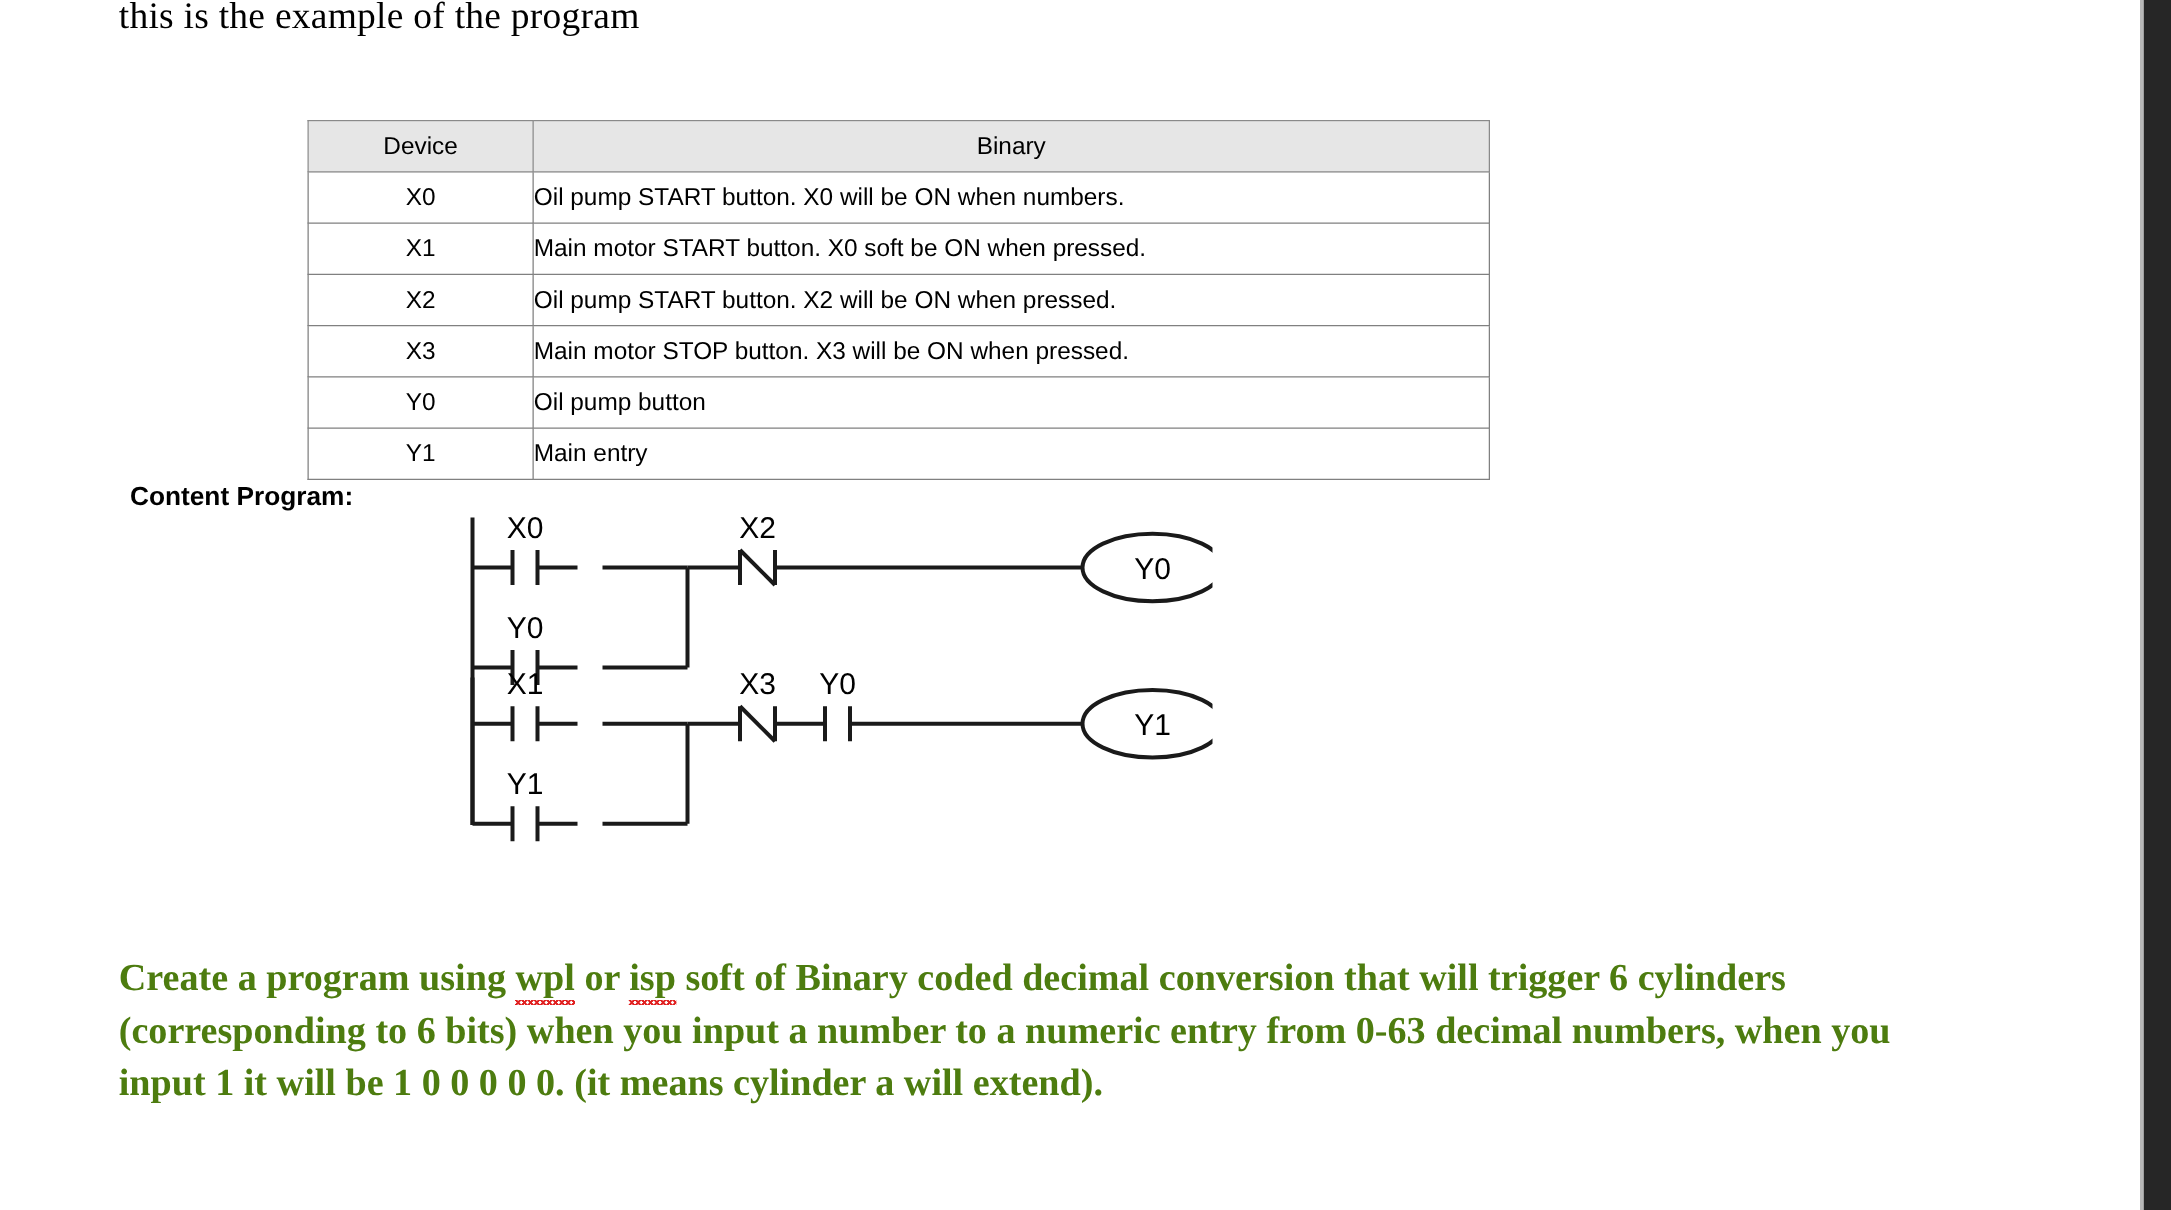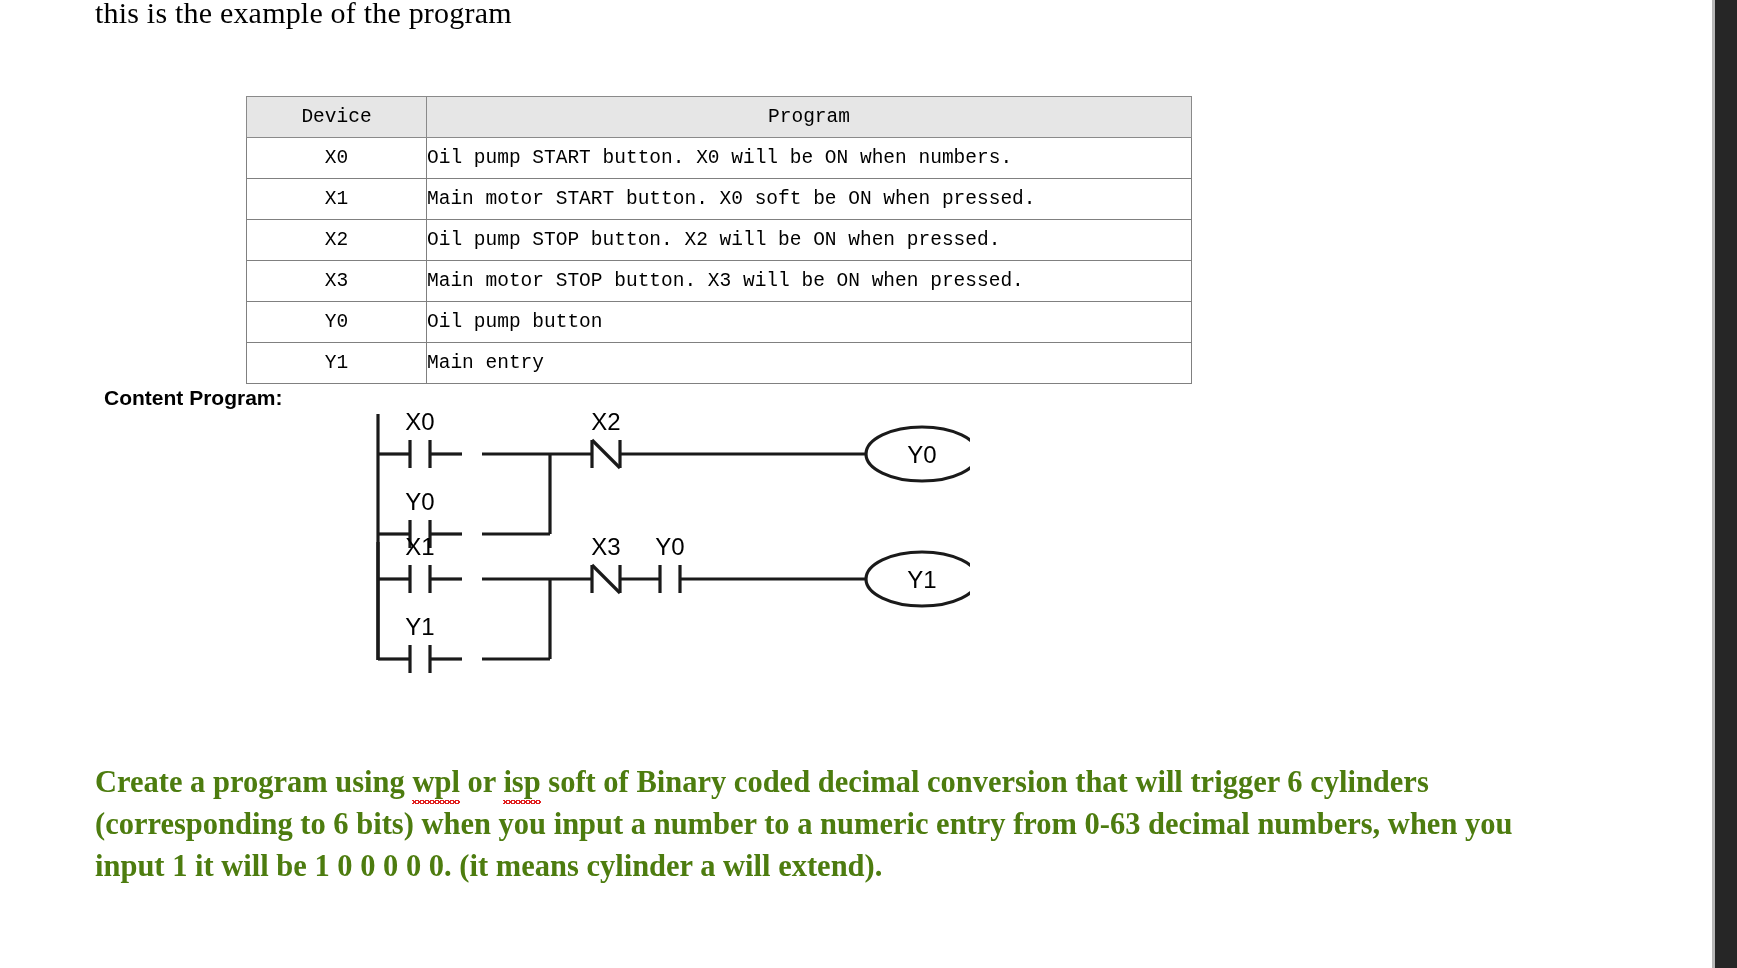--- a/index.html
+++ b/index.html
@@ -55,21 +55,21 @@
   
   #device-table-wrap {
     position: absolute;
     left: 246px;
     top: 96px;
     width: 945px;
   }
   table.device-table {
     border-collapse: collapse;
     width: 945px;
-    font-family: Liberation Mono, monospace;
+    font-family: Liberation Sans, sans-serif;
     table-layout: fixed;
     padding-left: 46px;
   }
   table.device-table th,
   table.device-table td {
     border: 1px solid #808080;
     font-size: 19.5px;
     font-weight: 400;
     color: #000000;
     height: 40px;
@@ -149,35 +149,35 @@
 
   <div id="device-table-wrap">
     <table class="device-table">
       <colgroup>
         <col class="c-device">
         <col class="c-content">
       </colgroup>
       <thead>
         <tr>
           <th>Device</th>
-          <th>Program</th>
+          <th>Binary</th>
         </tr>
       </thead>
       <tbody>
         <tr>
           <td class="cell-device">X0</td>
           <td class="cell-content">Oil pump START button. X0 will be ON when numbers.</td>
         </tr>
         <tr>
           <td class="cell-device">X1</td>
           <td class="cell-content">Main motor START button. X0 soft be ON when pressed.</td>
         </tr>
         <tr>
           <td class="cell-device">X2</td>
-          <td class="cell-content">Oil pump STOP button. X2 will be ON when pressed.</td>
+          <td class="cell-content">Oil pump START button. X2 will be ON when pressed.</td>
         </tr>
         <tr>
           <td class="cell-device">X3</td>
           <td class="cell-content">Main motor STOP button. X3 will be ON when pressed.</td>
         </tr>
         <tr>
           <td class="cell-device">Y0</td>
           <td class="cell-content">Oil pump button</td>
         </tr>
         <tr>

